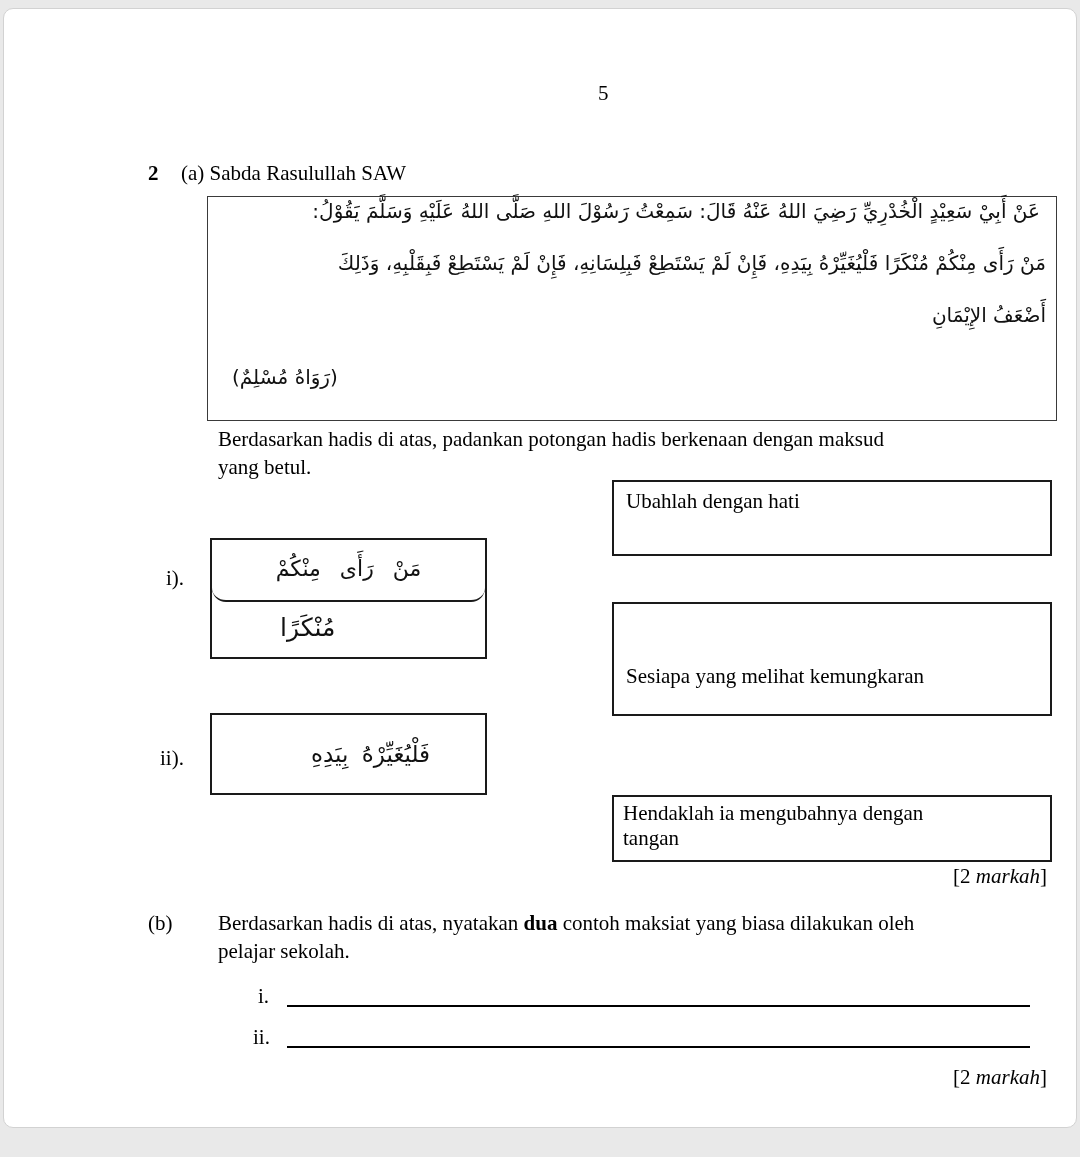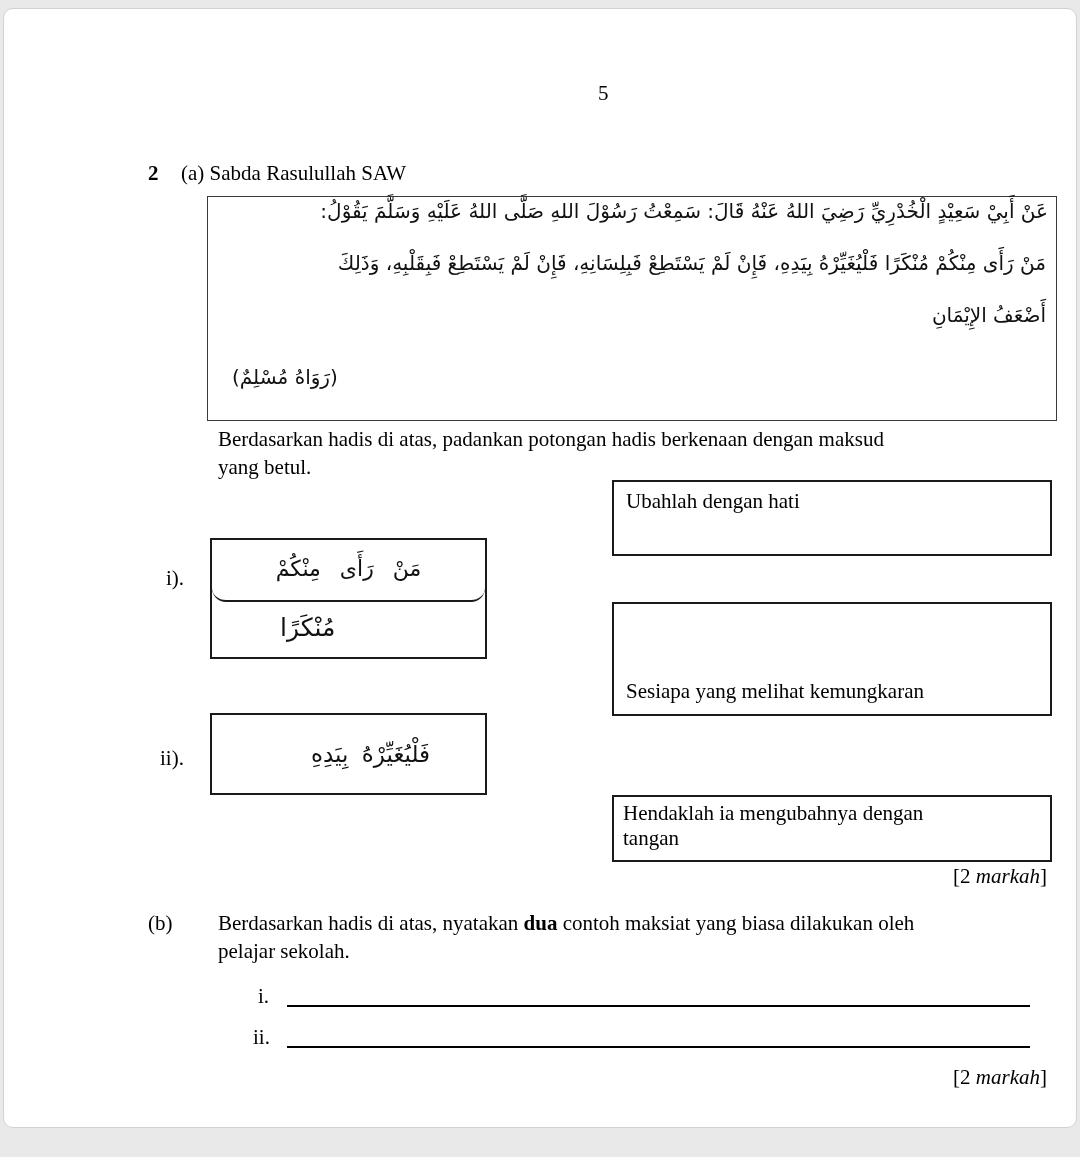--- a/index.html
+++ b/index.html
@@ -24,40 +24,40 @@
 
 <div class="canvas">
   <div class="sheet"></div>
 
   <div class="abs txt" style="left:598px; top:80px;">5</div>
 
   <div class="abs txt bold" style="left:148px; top:160px;">2</div>
   <div class="abs txt" style="left:181px; top:160px;">(a) Sabda Rasulullah SAW</div>
 
   <div class="abs hadith-box">
-    <div class="hadith-line arabic" style="right:8px; top:2px;">عَنْ أَبِيْ سَعِيْدٍ الْخُدْرِيِّ رَضِيَ اللهُ عَنْهُ قَالَ: سَمِعْتُ رَسُوْلَ اللهِ صَلَّى اللهُ عَلَيْهِ وَسَلَّمَ يَقُوْلُ:</div>
+    <div class="hadith-line arabic" style="right:16px; top:2px;">عَنْ أَبِيْ سَعِيْدٍ الْخُدْرِيِّ رَضِيَ اللهُ عَنْهُ قَالَ: سَمِعْتُ رَسُوْلَ اللهِ صَلَّى اللهُ عَلَيْهِ وَسَلَّمَ يَقُوْلُ:</div>
     <div class="hadith-line arabic" style="right:10px; top:54px;">مَنْ رَأَى مِنْكُمْ مُنْكَرًا فَلْيُغَيِّرْهُ بِيَدِهِ، فَإِنْ لَمْ يَسْتَطِعْ فَبِلِسَانِهِ، فَإِنْ لَمْ يَسْتَطِعْ فَبِقَلْبِهِ، وَذَلِكَ</div>
     <div class="hadith-line arabic" style="right:10px; top:106px;">أَضْعَفُ الإِيْمَانِ</div>
     <div class="hadith-line arabic" style="left:24px; top:168px; font-size:20px;">(رَوَاهُ مُسْلِمٌ)</div>
   </div>
 
   <div class="abs txt" style="left:218px; top:426px;">Berdasarkan  hadis di atas, padankan potongan hadis berkenaan dengan maksud</div>
   <div class="abs txt" style="left:218px; top:454px;">yang betul.</div>
 
   <div class="abs answer-box" style="left:612px; top:480px; width:440px; height:76px; padding:7px 12px;">
     <div>Ubahlah dengan hati</div>
   </div>
 
   <div class="abs txt" style="left:166px; top:565px;">i).</div>
   <div class="abs match-box" style="left:210px; top:538px; width:277px; height:121px;">
     <div class="arabic" style="height:62px; border-bottom:2px solid #1a1a1a; text-align:center; font-size:22px; line-height:58px; word-spacing:12px;border-radius:14px;">مَنْ رَأَى مِنْكُمْ</div>
     <div class="arabic" style="height:55px; text-align:left; padding-left:68px; font-size:25px; line-height:52px;">مُنْكَرًا</div>
   </div>
 
-  <div class="abs answer-box" style="left:612px; top:602px; width:440px; height:114px; display:flex; align-items:flex-end; padding:0 12px 10px 12px;">
+  <div class="abs answer-box" style="left:612px; top:602px; width:440px; height:114px; display:flex; align-items:flex-end; padding:0 12px 25px 12px;">
     <div>Sesiapa yang melihat kemungkaran</div>
   </div>
 
   <div class="abs txt" style="left:160px; top:745px;">ii).</div>
   <div class="abs match-box" style="left:210px; top:713px; width:277px; height:82px; display:flex; align-items:center; justify-content:center;">
     <div class="arabic" style="font-size:23px; word-spacing:6px;margin-left:44px;">فَلْيُغَيِّرْهُ بِيَدِهِ</div>
   </div>
 
   <div class="abs answer-box" style="left:612px; top:795px; width:440px; height:67px; padding:4px 9px;">
     <div>Hendaklah  ia mengubahnya dengan</div>

